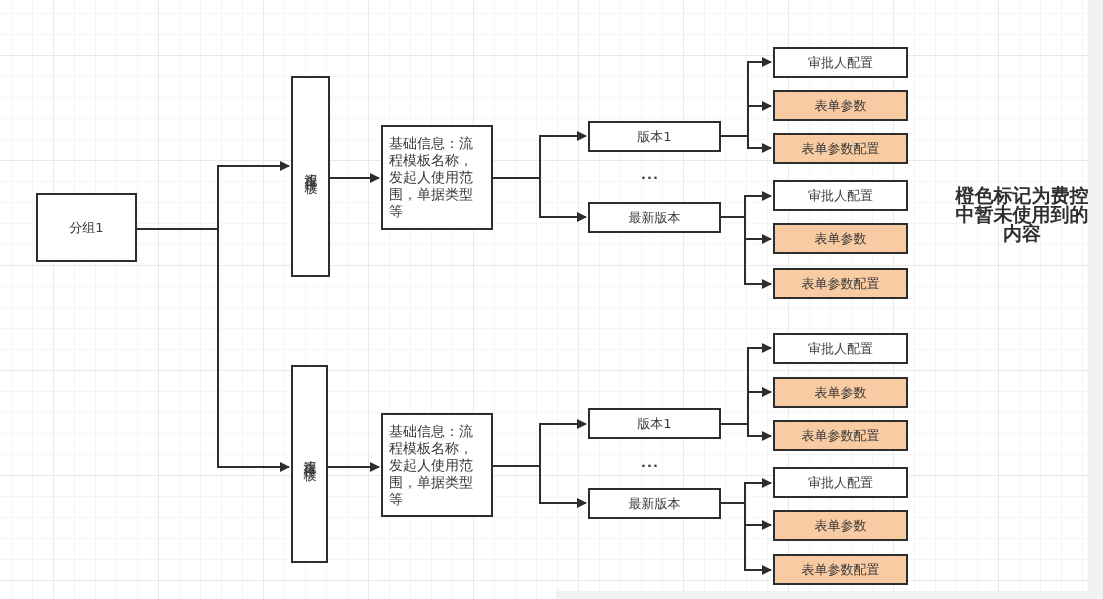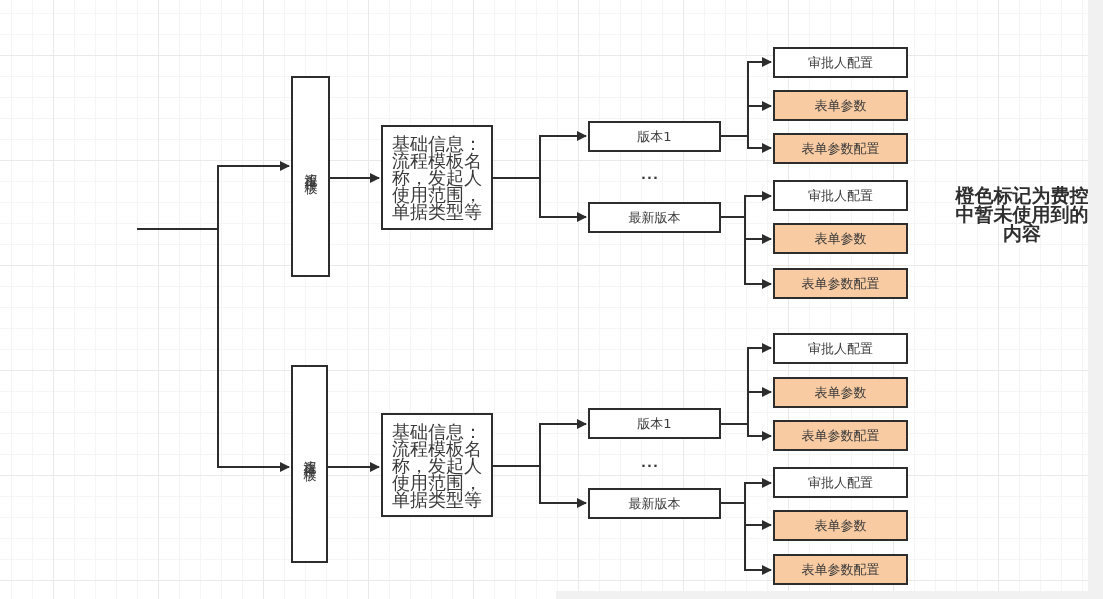--- a/index.html
+++ b/index.html
@@ -15,28 +15,28 @@
       linear-gradient(to right,#f5f5f5 1px,transparent 1px),
       linear-gradient(to bottom,#f5f5f5 1px,transparent 1px);
     background-size:105px 105px,105px 105px,21px 21px,21px 21px;
     background-position:53px 0,0 55px,11px 0,0 13px;
   }
   .edges{position:absolute;left:0;top:0;width:1103px;height:599px;pointer-events:none;}
   .node{
     position:absolute;box-sizing:border-box;
     border:2px solid #2d2d2d;background:#ffffff;
     display:flex;align-items:center;justify-content:center;
-    color:#3a3a3a;font-size:13px;text-align:center;
+    color:#3a3a3a;font-size:13px;
   }
   .orange{background:#f8cba2;}
   .vtext{
     writing-mode:vertical-lr;text-orientation:upright;
     letter-spacing:3px;
   }
-  .infobox{font-size:18px;line-height:17px;padding:4px 6px;}
+  .infobox{font-size:14px;line-height:17px;padding:4px 6px;}
   .ellipsis{
     position:absolute;color:#3a3a3a;font-size:13px;font-weight:bold;
     width:28px;text-align:center;letter-spacing:1px;
   }
   .annotation{
     position:absolute;left:955px;top:186px;width:134px;
     color:#2f2f2f;font-size:19px;font-weight:bold;line-height:19px;text-align:center;
   }
   .side-strip{position:absolute;left:1088px;top:0;width:15px;height:599px;background:#f1f1f1;}
   .bottom-strip{position:absolute;left:556px;top:591px;width:547px;height:8px;background:#f1f1f1;}
@@ -92,20 +92,21 @@
       <line x1="748" y1="436" x2="771" y2="436" marker-end="url(#arrow)"></line>
 
       <line x1="721" y1="503" x2="746" y2="503"></line>
       <line x1="745" y1="482" x2="745" y2="571"></line>
       <line x1="745" y1="483" x2="771" y2="483" marker-end="url(#arrow)"></line>
       <line x1="745" y1="525" x2="771" y2="525" marker-end="url(#arrow)"></line>
       <line x1="745" y1="570" x2="771" y2="570" marker-end="url(#arrow)"></line>
     </g>
   </svg>
 
+  <div class="node" style="left:36px;top:193px;width:101px;height:69px;">分组1</div>
 
   <div class="node vtext" style="left:291px;top:76px;width:39px;height:201px;">流程模板1</div>
 
   <div class="node vtext" style="left:291px;top:365px;width:37px;height:198px;">流程模板2</div>
 
   <div class="node infobox" style="left:381px;top:125px;width:112px;height:105px;">基础信息：流程模板名称，发起人使用范围，单据类型等</div>
 
   <div class="node infobox" style="left:381px;top:413px;width:112px;height:104px;">基础信息：流程模板名称，发起人使用范围，单据类型等</div>
 
   <div class="node" style="left:588px;top:121px;width:133px;height:31px;">版本1</div>

